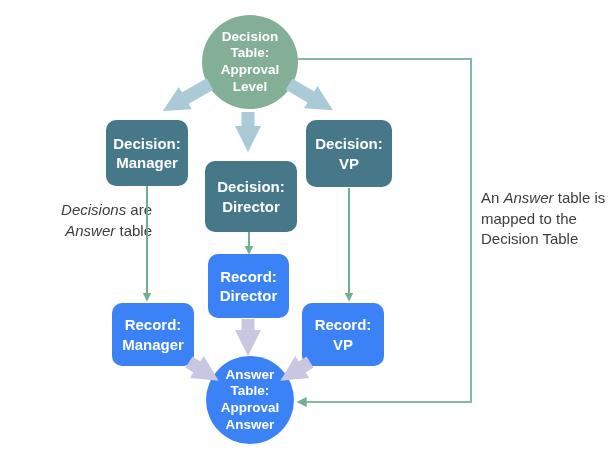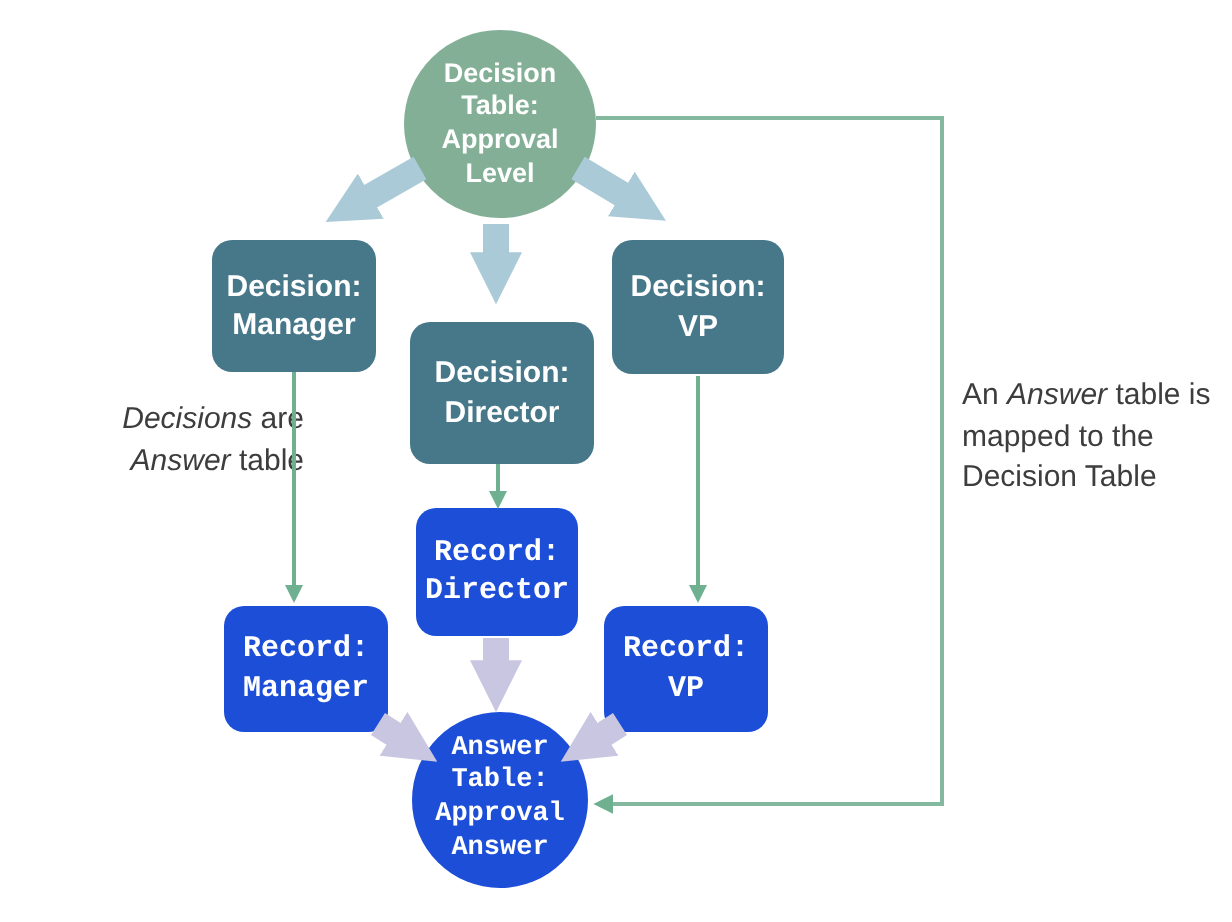--- a/index.html
+++ b/index.html
@@ -9,21 +9,21 @@
   }
   .layer{position:absolute;left:0;top:0;width:616px;height:461px;}
   .node{
     position:absolute;display:flex;flex-direction:column;align-items:center;justify-content:center;
     color:#ffffff;font-weight:bold;text-align:center;
   }
   .node span{display:block;}
   .box{border-radius:10px;font-size:15px;line-height:1.28;}
   .circle{border-radius:50%;font-size:13.5px;line-height:1.24;}
   .teal{background:#46788a;align-items:center;}
-  .purple{background:#1d4ed8;font-family:Liberation Mono, monospace;}
+  .purple{background:#3b82f6;}
   .green{background:#82af96;}
   .n-decision-table{left:202px;top:15px;width:96px;height:94px;}
   .n-decision-manager{left:106px;top:120px;width:82px;height:66px;}
   .n-decision-director{left:205px;top:161px;width:92px;height:71px;}
   .n-decision-vp{left:306px;top:120px;width:86px;height:67px;}
   .n-record-manager{left:112px;top:303px;width:82px;height:63px;}
   .n-record-director{left:208px;top:254px;width:81px;height:64px;}
   .n-record-vp{left:302px;top:303px;width:82px;height:63px;}
   .n-answer-table{left:206px;top:356px;width:88px;height:88px;}
   .annotation{

